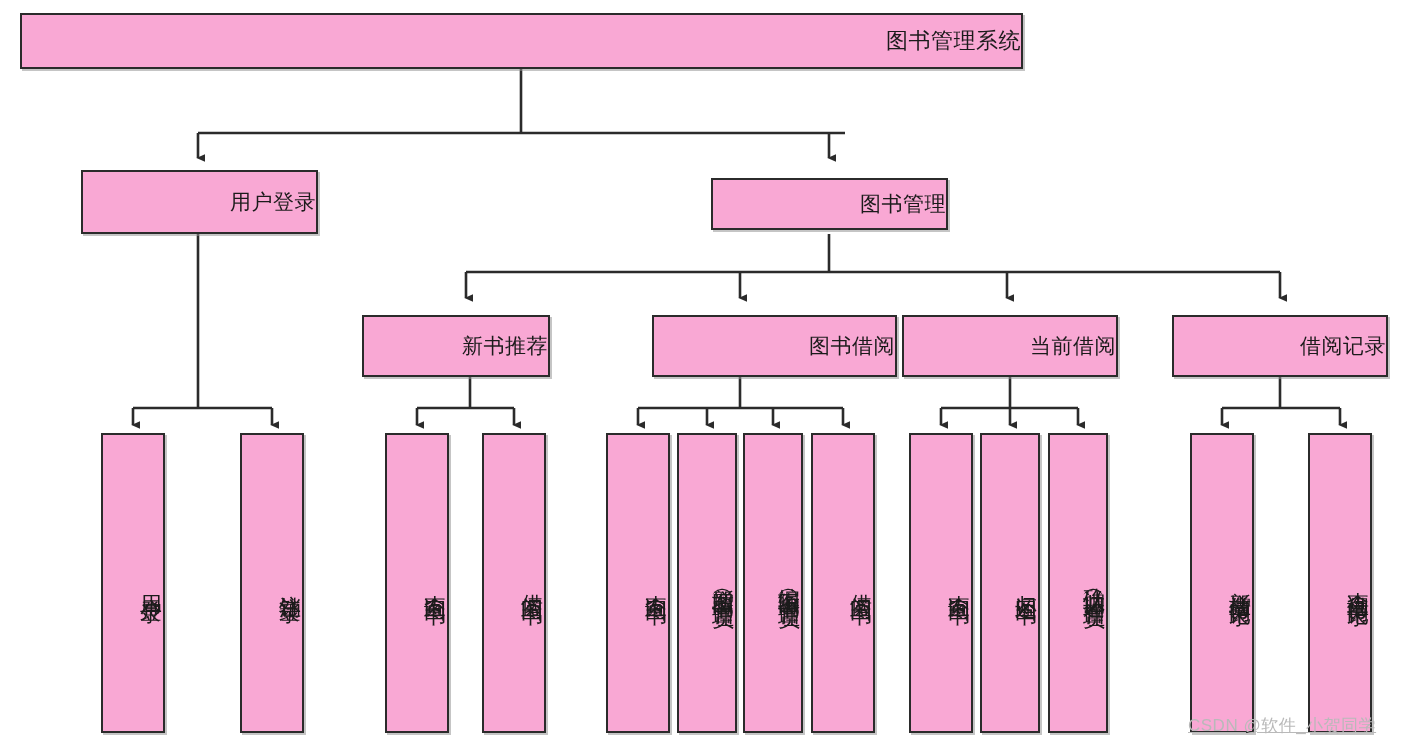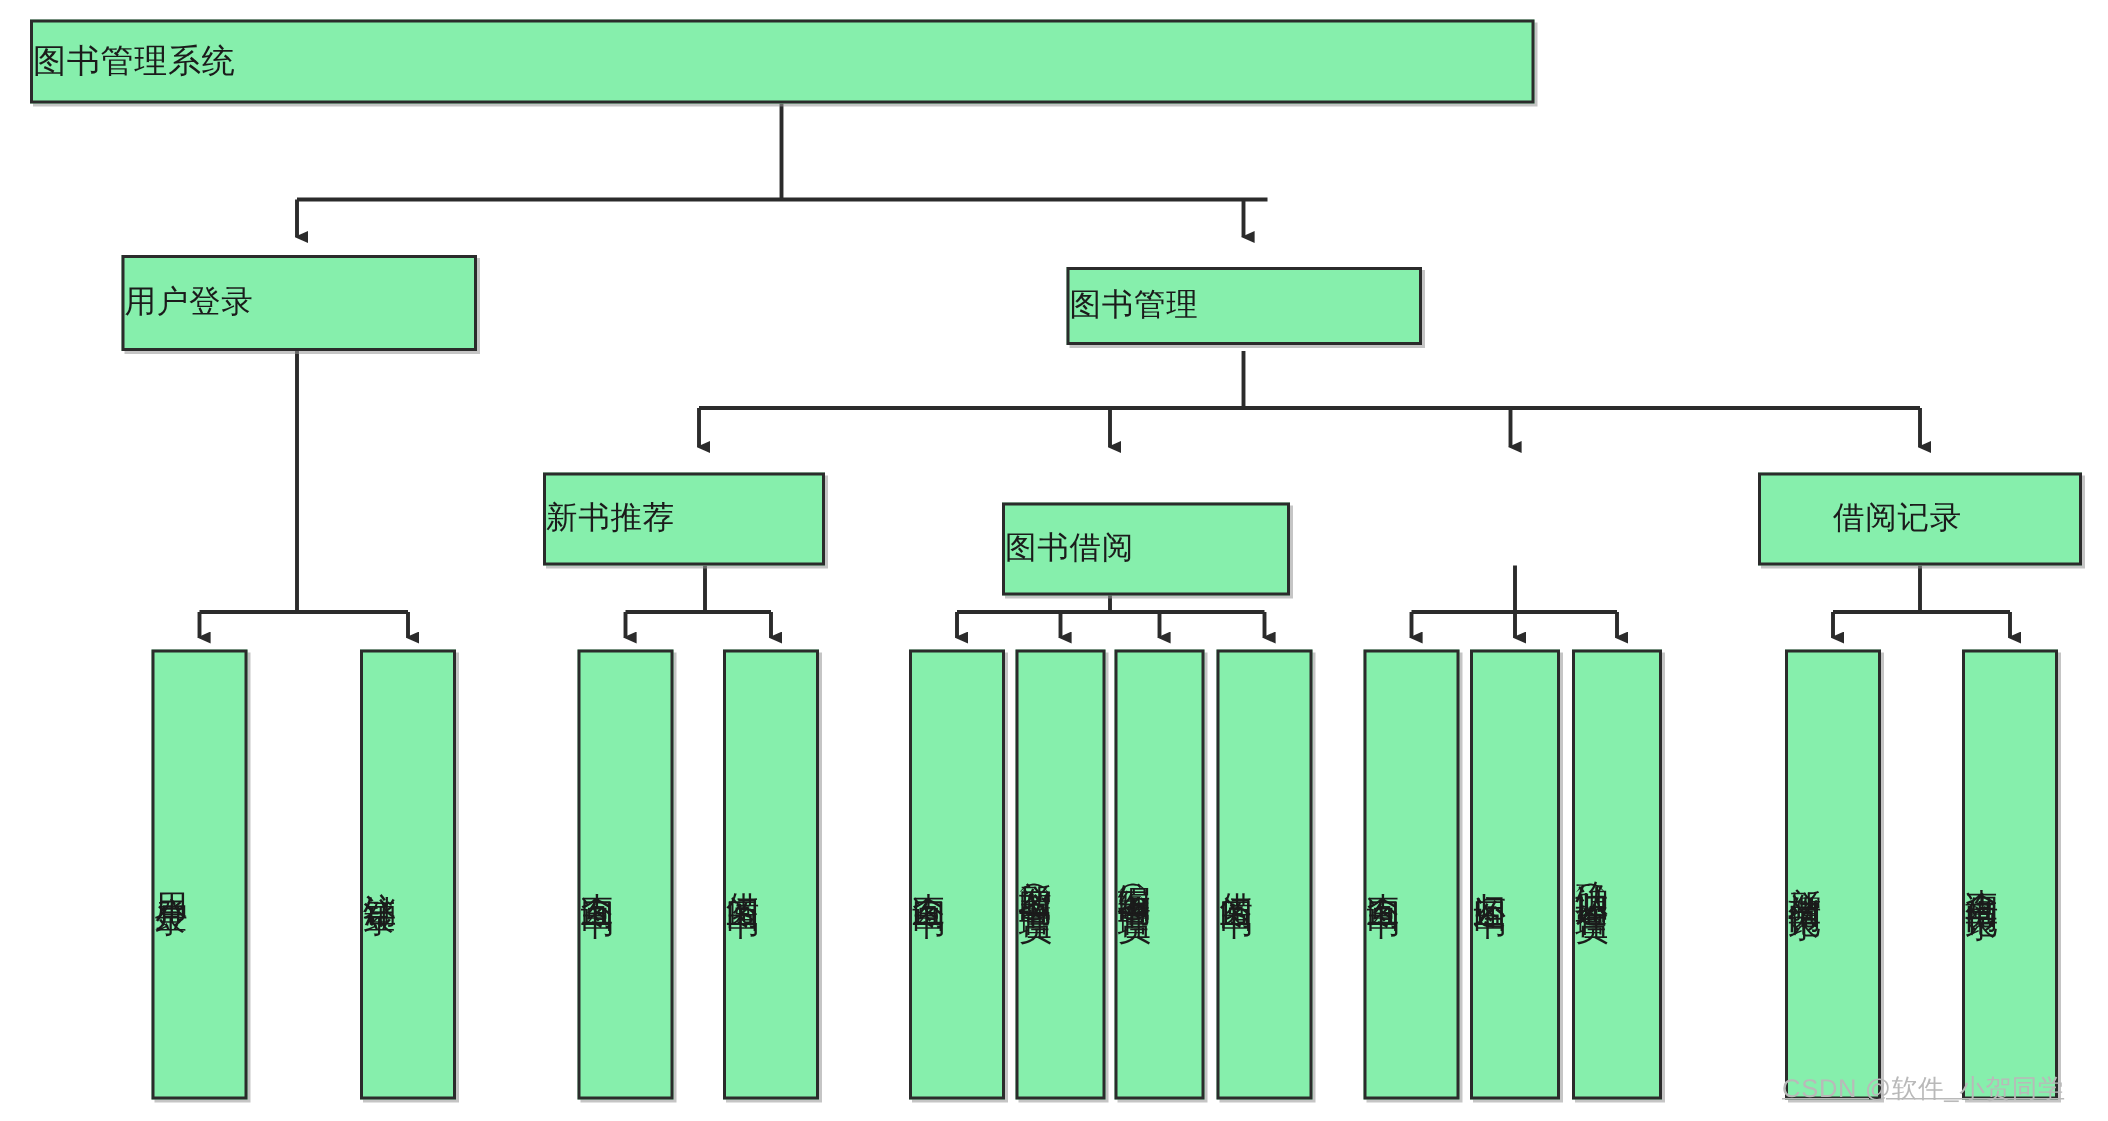--- a/index.html
+++ b/index.html
@@ -21,24 +21,24 @@
     position: absolute;
     left: 0;
     top: 0;
     width: 1405px;
     height: 747px;
   }
   .node {
     position: absolute;
     box-sizing: border-box;
     border: 2.5px solid #2b2b2b;
-    background: #86efac;
+    background: #f9a8d4;
     display: flex;
     align-items: center;
-    justify-content: flex-start;
+    justify-content: flex-end;
     box-shadow: 2px 2px 0 rgba(150,150,150,0.55);
   }
   .node .lbl {
     color: #1b1b1b;
     font-size: 21px;
     line-height: 1.05;
     letter-spacing: 0.5px;
     white-space: nowrap;
     text-align: center;
   }
@@ -122,22 +122,25 @@
   <div class="node" style="left:81px; top:170px; width:237px; height:64px;">
     <span class="lbl">用户登录</span>
   </div>
   <div class="node" style="left:711px; top:178px; width:237px; height:52px;">
     <span class="lbl">图书管理</span>
   </div>
 
   <div class="node" style="left:362px; top:315px; width:188px; height:62px;">
     <span class="lbl">新书推荐</span>
   </div>
-  <div class="node" style="left:668px; top:315px; width:192px; height:62px;margin-top:20px;">
+  <div class="node" style="left:652px; top:315px; width:245px; height:62px;">
     <span class="lbl">图书借阅</span>
+  </div>
+  <div class="node" style="left:902px; top:315px; width:216px; height:62px;">
+    <span class="lbl">当前借阅</span>
   </div>
   <div class="node" style="left:1172px; top:315px; width:216px; height:62px;padding-left:48px;">
     <span class="lbl">借阅记录</span>
   </div>
 
   <div class="node vert" style="left:101px; top:433px; width:64px; height:300px;">
     <span class="lbl">用户登录</span>
   </div>
   <div class="node vert" style="left:240px; top:433px; width:64px; height:300px;">
     <span class="lbl">注销登录</span>

